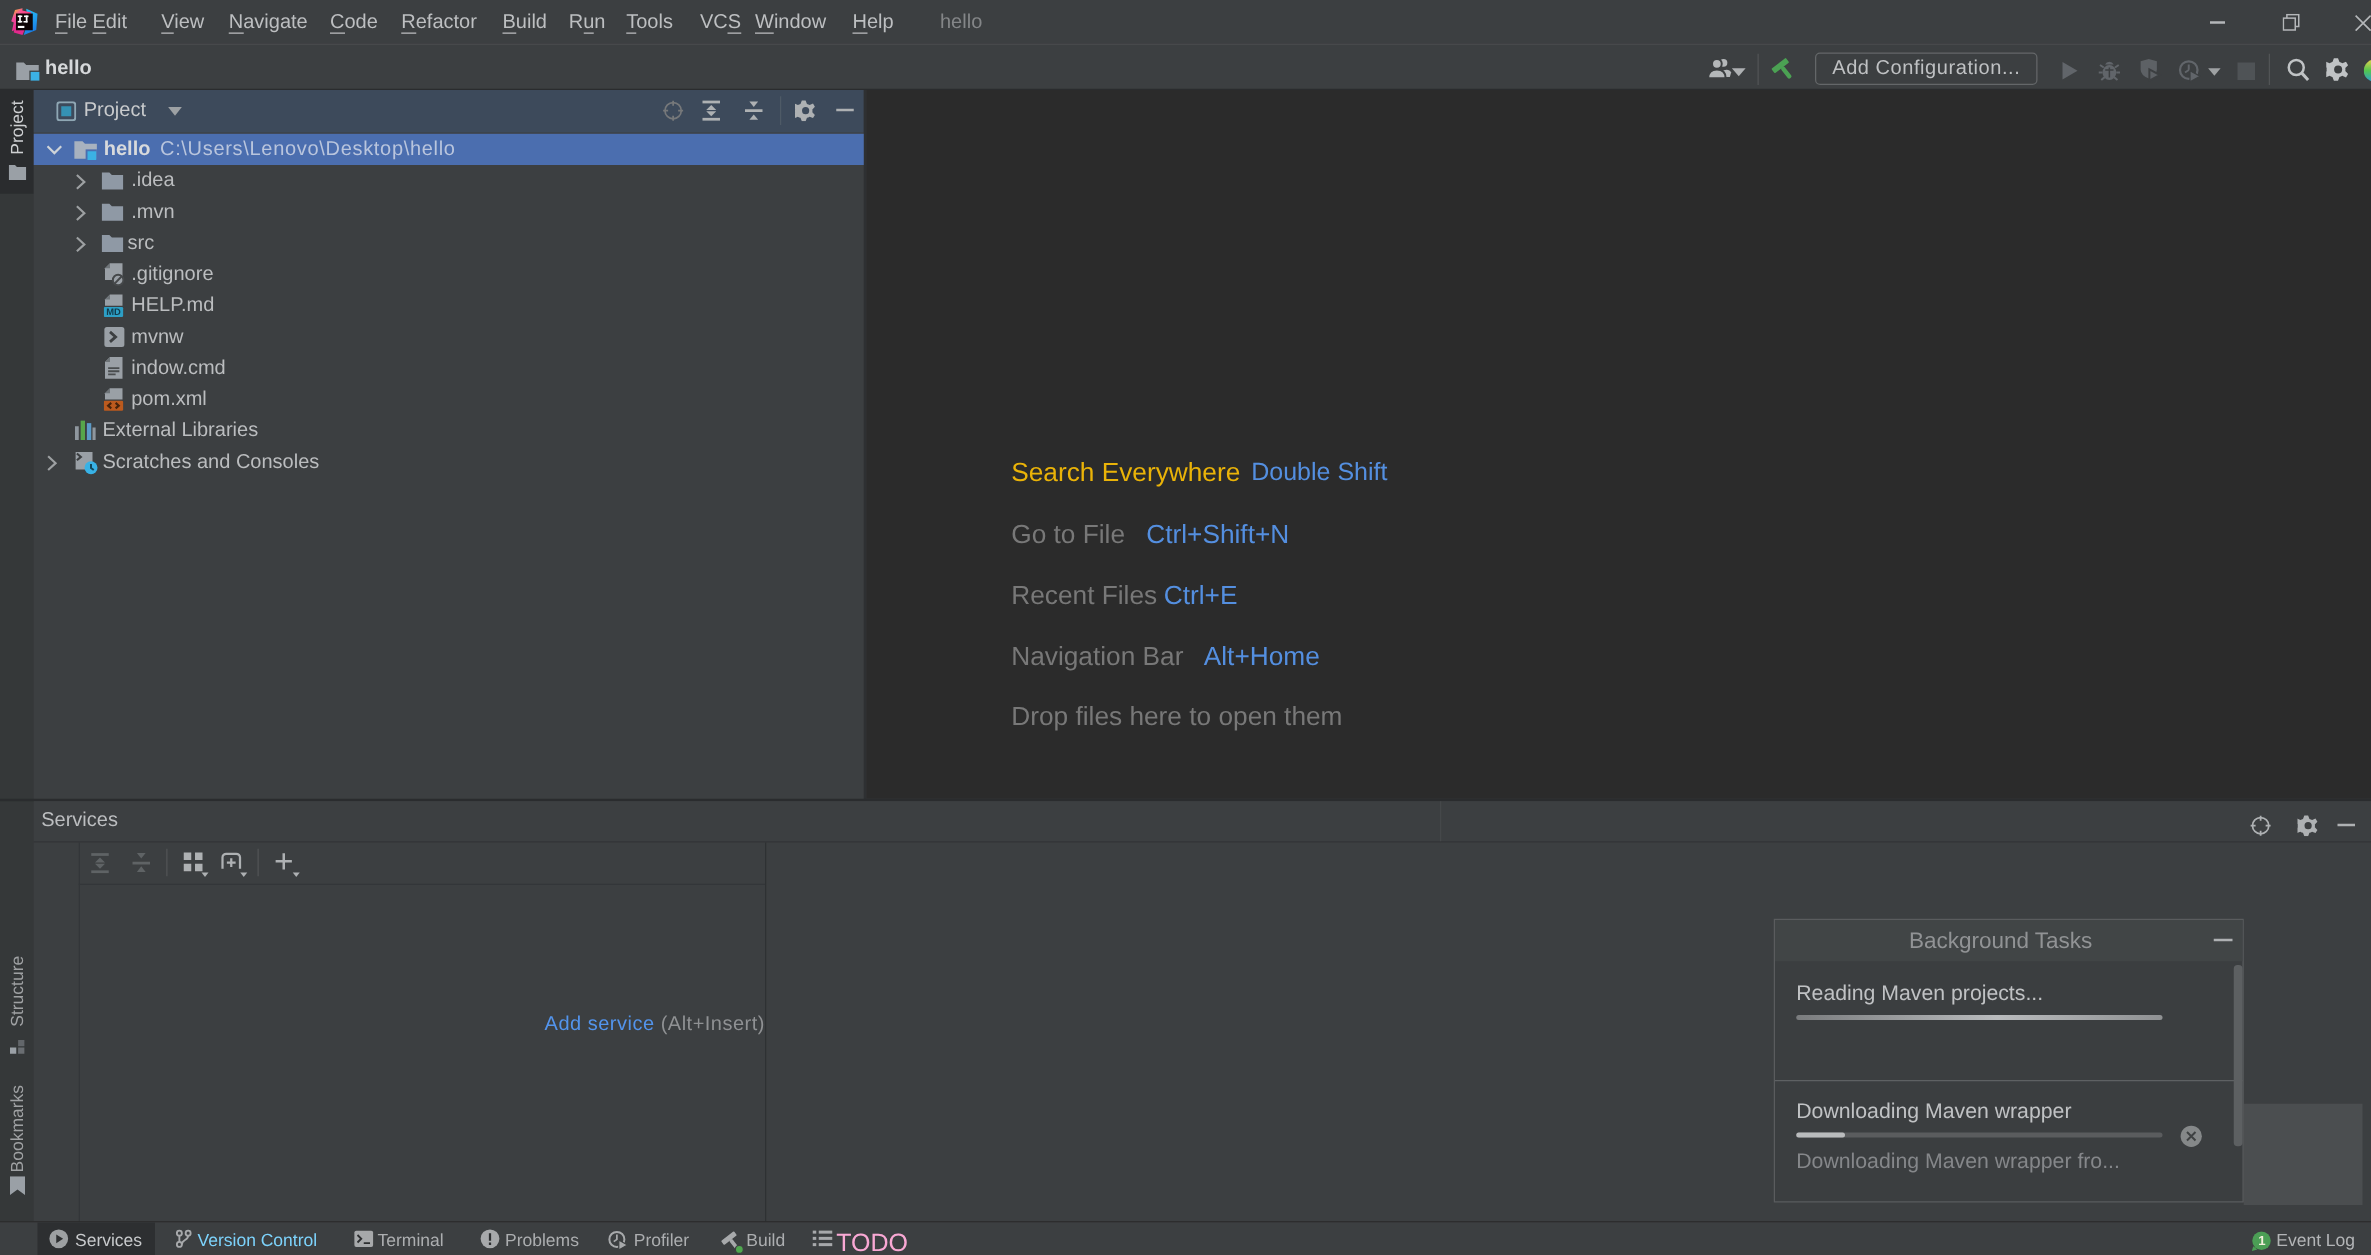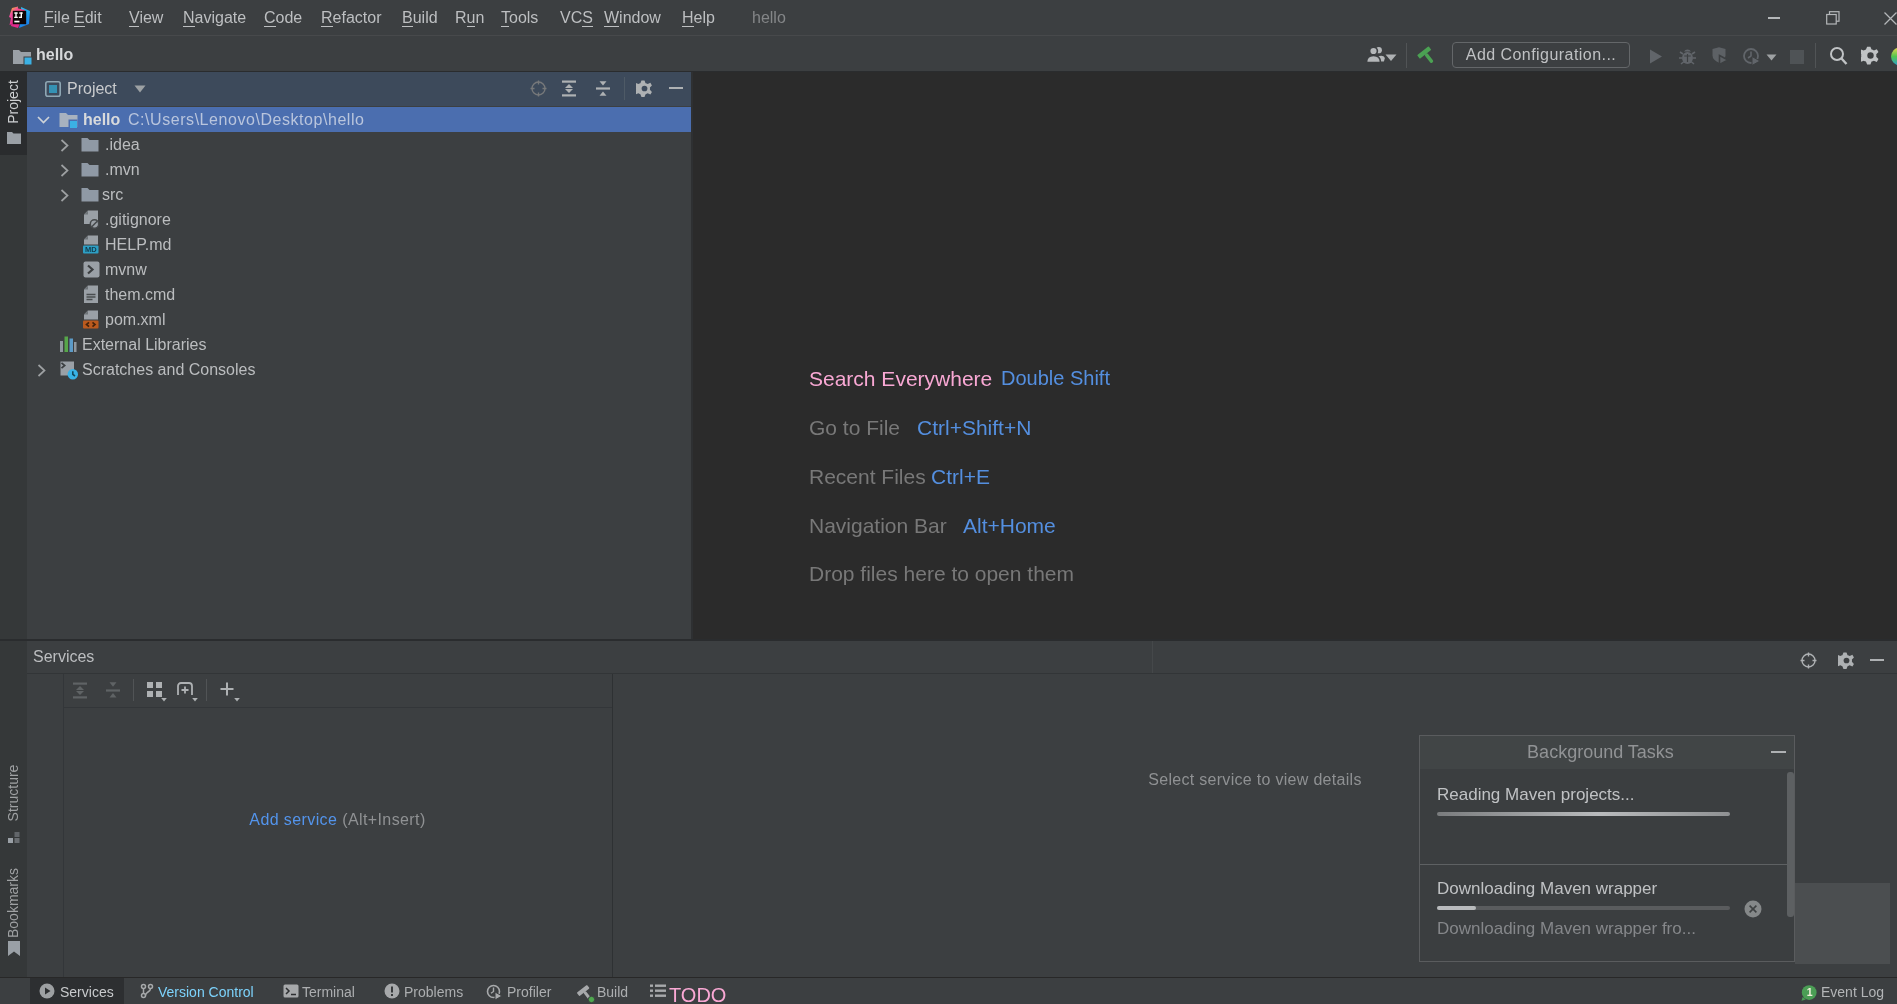--- a/index.html
+++ b/index.html
@@ -238,21 +238,21 @@
 <rect x="0.5" y="0.5" width="16" height="16" rx="2" fill="#9aa0a6"></rect>
 <path d="M5,4.5 L9.5,8.5 L5,12.5" fill="none" stroke="#3c3f41" stroke-width="2.2"></path>
 </svg>
 <div class="tree a" style="left:105px;top:257px;height:25px;line-height:25px">mvnw</div>
 
 <svg class="a" style="left:83px;top:285px" width="17" height="19" viewBox="0 0 17 19">
 <path d="M5,0.5 h10 v17.5 h-14 v-13.5 z" fill="#9aa0a6"></path>
       <path d="M1,4.5 l4,0 l0,-4 z" fill="#6e7478"></path>
 <path d="M3.5,9.5 h9 M3.5,12 h9 M3.5,14.5 h6" stroke="#4a4d4f" stroke-width="1.5"></path>
 </svg>
-<div class="tree a" style="left:105px;top:282px;height:25px;line-height:25px">them.cmd</div>
+<div class="tree a" style="left:105px;top:282px;height:25px;line-height:25px">indow.cmd</div>
 
 <svg class="a" style="left:83px;top:310px" width="18" height="19" viewBox="0 0 18 19">
 <path d="M5,0.5 h10 v9 h-14 v-5 z" fill="#9aa0a6"></path>
       <path d="M1,4.5 l4,0 l0,-4 z" fill="#6e7478"></path>
 <rect x="0" y="10.5" width="15.5" height="8" rx="1" fill="#bb5a1e"></rect>
 <path d="M6,12.3 L3.5,14.5 L6,16.7 M9.5,12.3 L12,14.5 L9.5,16.7" fill="none" stroke="#46230b" stroke-width="1.7"></path>
 </svg>
 <div class="tree a" style="left:105px;top:307px;height:25px;line-height:25px">pom.xml</div>
 
 <svg class="a" style="left:59px;top:335px" width="18" height="18" viewBox="0 0 18 18">
@@ -268,21 +268,21 @@
     </svg>
 <svg class="a" style="left:59px;top:360px" width="20" height="20" viewBox="0 0 20 20">
 <path d="M1.5,1.5 h13.5 v14 h-13.5 z" fill="#9aa0a6"></path>
 <path d="M2.5,2.8 l3.2,2.7 l-3.2,2.7" fill="none" stroke="#3c3f41" stroke-width="1.7"></path>
 <circle cx="13.8" cy="14.2" r="5.2" fill="#38b2e6"></circle>
 <path d="M13.8,11.2 v3.2 l2.2,1.6" stroke="#10475c" stroke-width="1.6" fill="none"></path>
 </svg>
 <div class="tree a" style="left:82px;top:357px;height:25px;line-height:25px">Scratches and Consoles</div>
 
 <div class="a" style="left:693px;top:72px;width:1204px;height:567px;background:#2b2b2b"></div>
-<div class="a" style="left:809px;top:367px;font-size:21px;color:#f9a8d4">Search Everywhere</div>
+<div class="a" style="left:809px;top:367px;font-size:21px;color:#eab308">Search Everywhere</div>
 <div class="a" style="left:1001px;top:367px;font-size:20px;color:#548fe0">Double Shift</div>
 <div class="a" style="left:809px;top:416px;font-size:21px;color:#787878">Go to File</div>
 <div class="a" style="left:917px;top:416px;font-size:21px;color:#548fe0">Ctrl+Shift+N</div>
 <div class="a" style="left:809px;top:465px;font-size:21px;color:#787878">Recent Files</div>
 <div class="a" style="left:931px;top:465px;font-size:21px;color:#548fe0">Ctrl+E</div>
 <div class="a" style="left:809px;top:514px;font-size:21px;color:#787878">Navigation Bar</div>
 <div class="a" style="left:963px;top:514px;font-size:21px;color:#548fe0">Alt+Home</div>
 <div class="a" style="left:809px;top:562px;font-size:21px;color:#787878">Drop files here to open them</div>
 
 <div class="a" style="left:0;top:639px;width:1897px;height:2px;background:#2a2c2e"></div>
@@ -328,22 +328,21 @@
 <path d="M2,14 v-9 a3,3 0 0 1 3,-3 h8 a3,3 0 0 1 3,3 v9" fill="none" stroke="#aeb1b3" stroke-width="1.8"></path>
 <path d="M9,5.5 v7 M5.5,9 h7" stroke="#aeb1b3" stroke-width="1.8"></path>
 <path d="M16.2,17 h5.6 l-2.8,3.6 z" fill="#aeb1b3"></path>
 </svg>
 <div class="a" style="left:206px;top:679px;width:1px;height:22px;background:#515456"></div>
 <svg class="a" style="left:219px;top:681px" width="22" height="21" viewBox="0 0 22 21" fill="#aeb1b3">
 <path d="M8,1.5 v13 M1.5,8 h13" stroke="#aeb1b3" stroke-width="2"></path>
 <path d="M15.2,17 h5.6 l-2.8,3.6 z"></path>
 </svg>
 
-<div class="a" style="left:63px;top:811px;width:549px;text-align:center;font-size:16px;letter-spacing:0.4px;color:#8f9193"><span style="color:#5394ec">Add service</span> (Alt+Insert)</div>
-<div class="a" style="left:613px;top:771px;width:1284px;text-align:center;font-size:16px;letter-spacing:0.3px;color:#8f9193">Select service to view details</div>
+<div class="a" style="left:63px;top:811px;width:549px;text-align:right;font-size:16px;letter-spacing:0.4px;color:#8f9193"><span style="color:#5394ec">Add service</span> (Alt+Insert)</div>
 
 <div class="a" style="left:1795px;top:883px;width:95px;height:81px;background:#4b4e50"></div>
 
 <div class="a" style="left:1419px;top:735px;width:376px;height:227px;background:#3b3e40;border:1px solid #5a5c5e;box-sizing:border-box"></div>
 <div class="a" style="left:1420px;top:736px;width:374px;height:33px;background:#414546"></div>
 <div class="a" style="left:1420px;top:742px;width:361px;text-align:center;font-size:18px;color:#919395">Background Tasks</div>
 <div class="a" style="left:1771px;top:751px;width:15px;height:2px;background:#aeb1b3"></div>
 <div class="a" style="left:1437px;top:785px;font-size:17px;color:#c0c2c4">Reading Maven projects...</div>
 <div class="a" style="left:1437px;top:812px;width:293px;height:4px;border-radius:2px;background:linear-gradient(90deg,#7a7c7e,#b9bbbd 55%,#8f9193)"></div>
 <div class="a" style="left:1420px;top:864px;width:374px;height:1px;background:#5e6163"></div>

